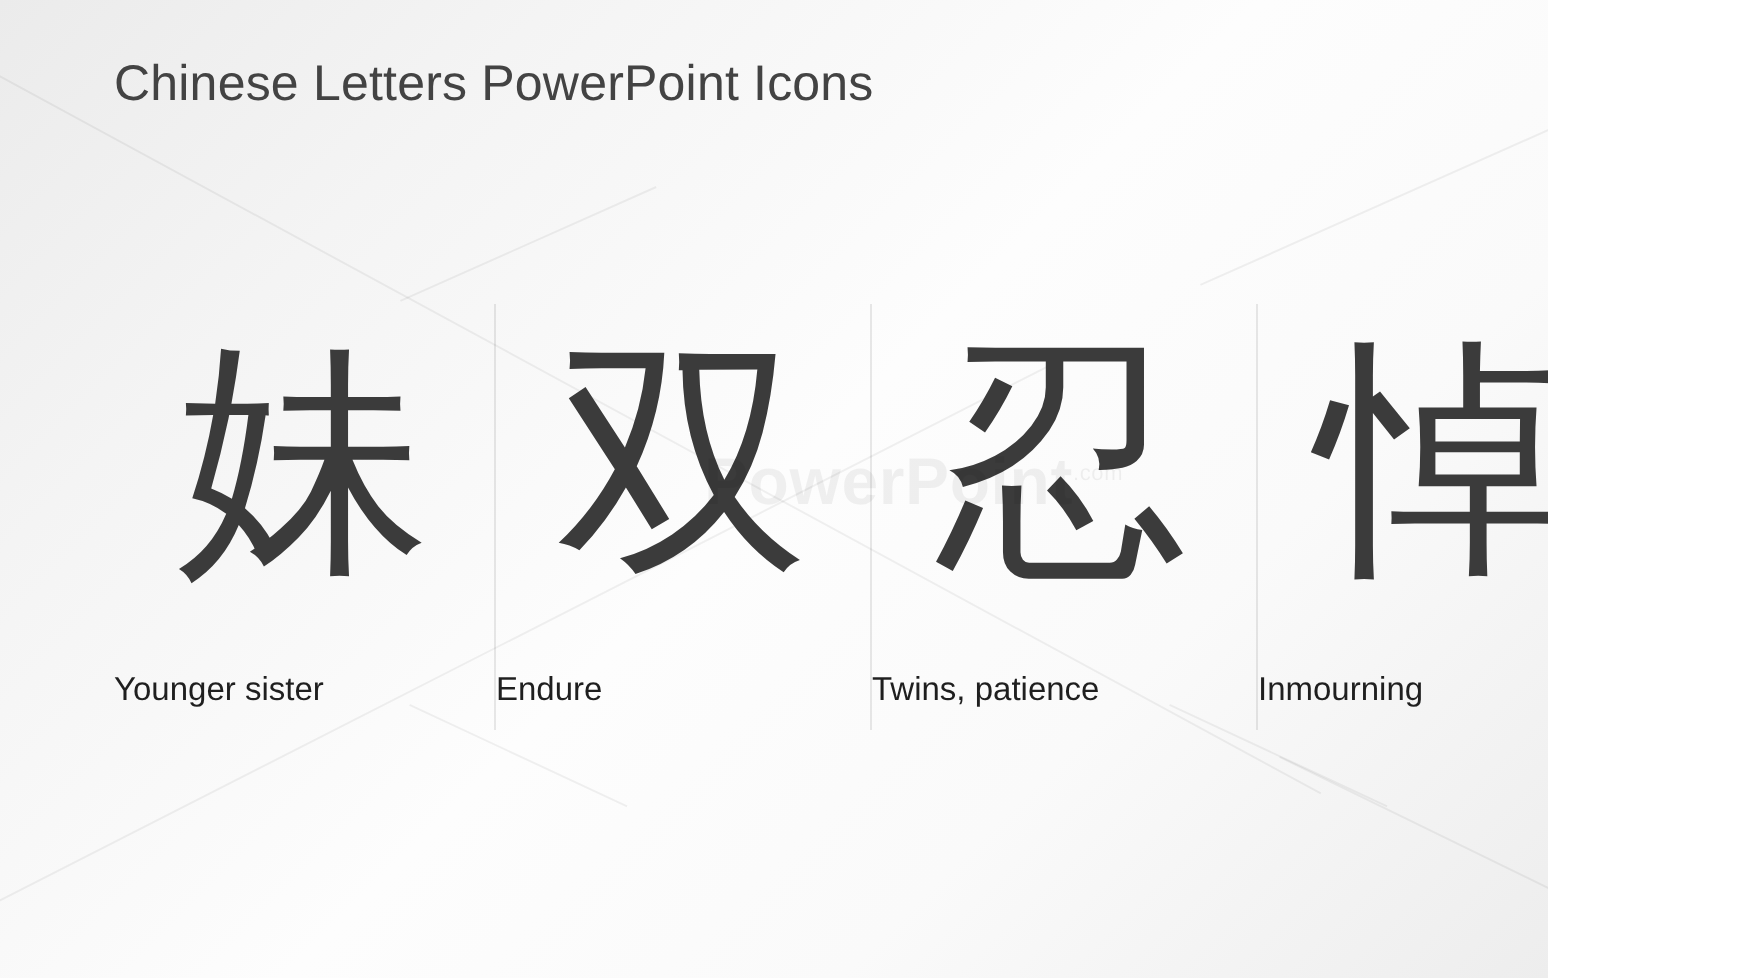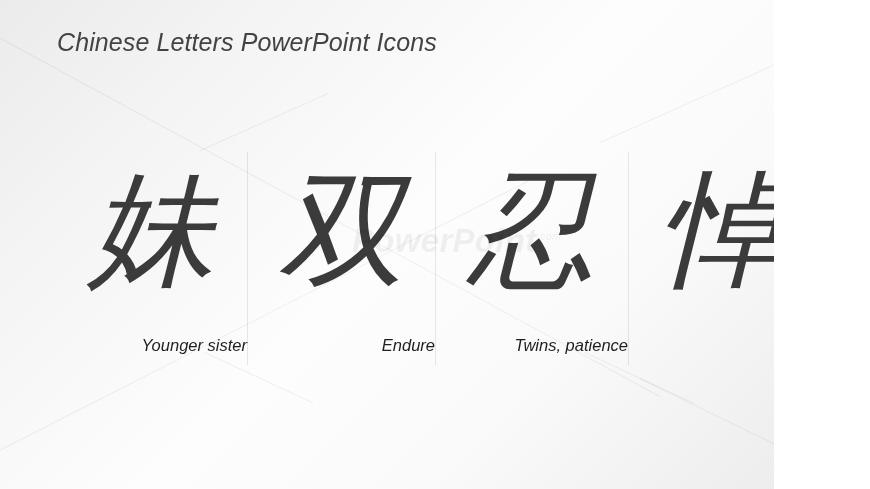--- a/index.html
+++ b/index.html
@@ -14,21 +14,20 @@
     background: #ffffff;
   }
 
   #slide {
     position: relative;
     width: 774px;
     height: 489px;
     overflow: hidden;
     background:
       linear-gradient(135deg, #ebebeb 0%, #f4f4f4 22%, #fdfdfd 50%, #fafafa 72%, #ededed 100%);
-    font-style: italic;
   }
 
   
   .diag {
     position: absolute;
     background: rgba(0,0,0,0.055);
     height: 1px;
     transform-origin: 0 0;
     pointer-events: none;
   }
@@ -118,21 +117,21 @@
     line-height: 1;
     color: #3b3b3b;
     user-select: none;
   }
 
   .panel .caption {
     position: absolute;
     left: 0;
     top: 186px;
     width: 100%;
-    text-align: right;
+    text-align: left;
     font-size: 16.5px;
     color: #1f1f1f;
     white-space: nowrap;
   }
 
   .divider {
     position: absolute;
     top: 152px;
     width: 1px;
     height: 213px;
@@ -187,20 +186,21 @@
       <div class="caption">Endure</div>
     </div>
 
     <div class="panel panel-2">
       <div class="glyph">忍</div>
       <div class="caption">Twins, patience</div>
     </div>
 
     <div class="panel panel-3">
       <div class="glyph">悼</div>
+      <div class="caption">Inmourning</div>
     </div>
 
     <div class="divider divider-0"></div>
     <div class="divider divider-1"></div>
     <div class="divider divider-2"></div>
 
   </div>
 
   <div id="watermark"><span>PowerPoint</span><span class="wm-sub">.com</span></div>
 

